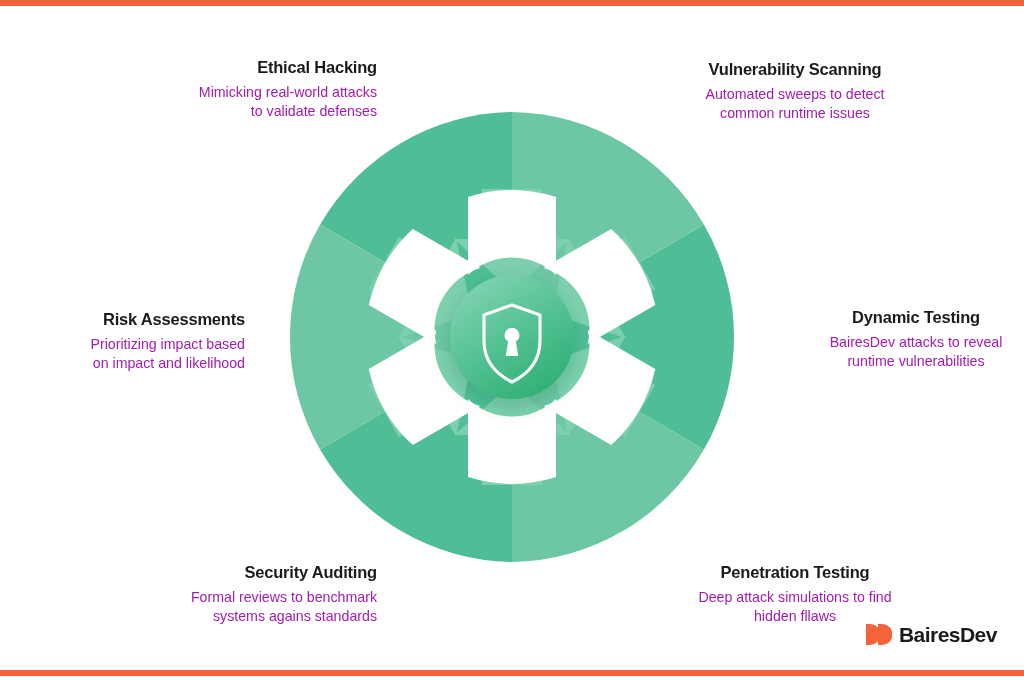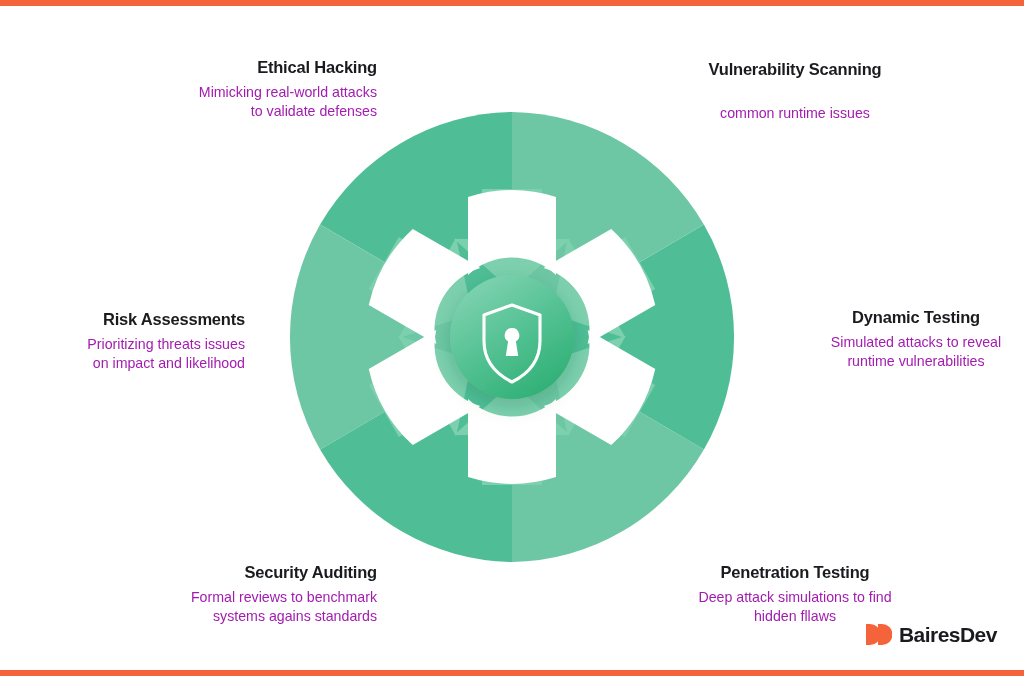--- a/index.html
+++ b/index.html
@@ -193,37 +193,37 @@
     <p class="title">Ethical Hacking</p>
     <p class="desc">
       <span>Mimicking real-world attacks</span><br>
       <span>to validate defenses</span>
     </p>
   </div>
 
   <div class="label left-align lbl-vulnerability-scan">
     <p class="title">Vulnerability Scanning</p>
     <p class="desc">
-      <br>
+      <span>Automated sweeps to detect</span><br>
       <span>common runtime issues</span>
     </p>
   </div>
 
   <div class="label right-align lbl-risk-assessments">
     <p class="title">Risk Assessments</p>
     <p class="desc">
-      <span>Prioritizing threats issues</span><br>
+      <span>Prioritizing impact based</span><br>
       <span>on impact and likelihood</span>
     </p>
   </div>
 
   <div class="label left-align lbl-dynamic-testing">
     <p class="title">Dynamic Testing</p>
     <p class="desc">
-      <span>Simulated attacks to reveal</span><br>
+      <span>BairesDev attacks to reveal</span><br>
       <span>runtime vulnerabilities</span>
     </p>
   </div>
 
   <div class="label left-align lbl-penetration-testing">
     <p class="title">Penetration Testing</p>
     <p class="desc">
       <span>Deep attack simulations to find</span><br>
       <span>hidden fllaws</span>
     </p>

